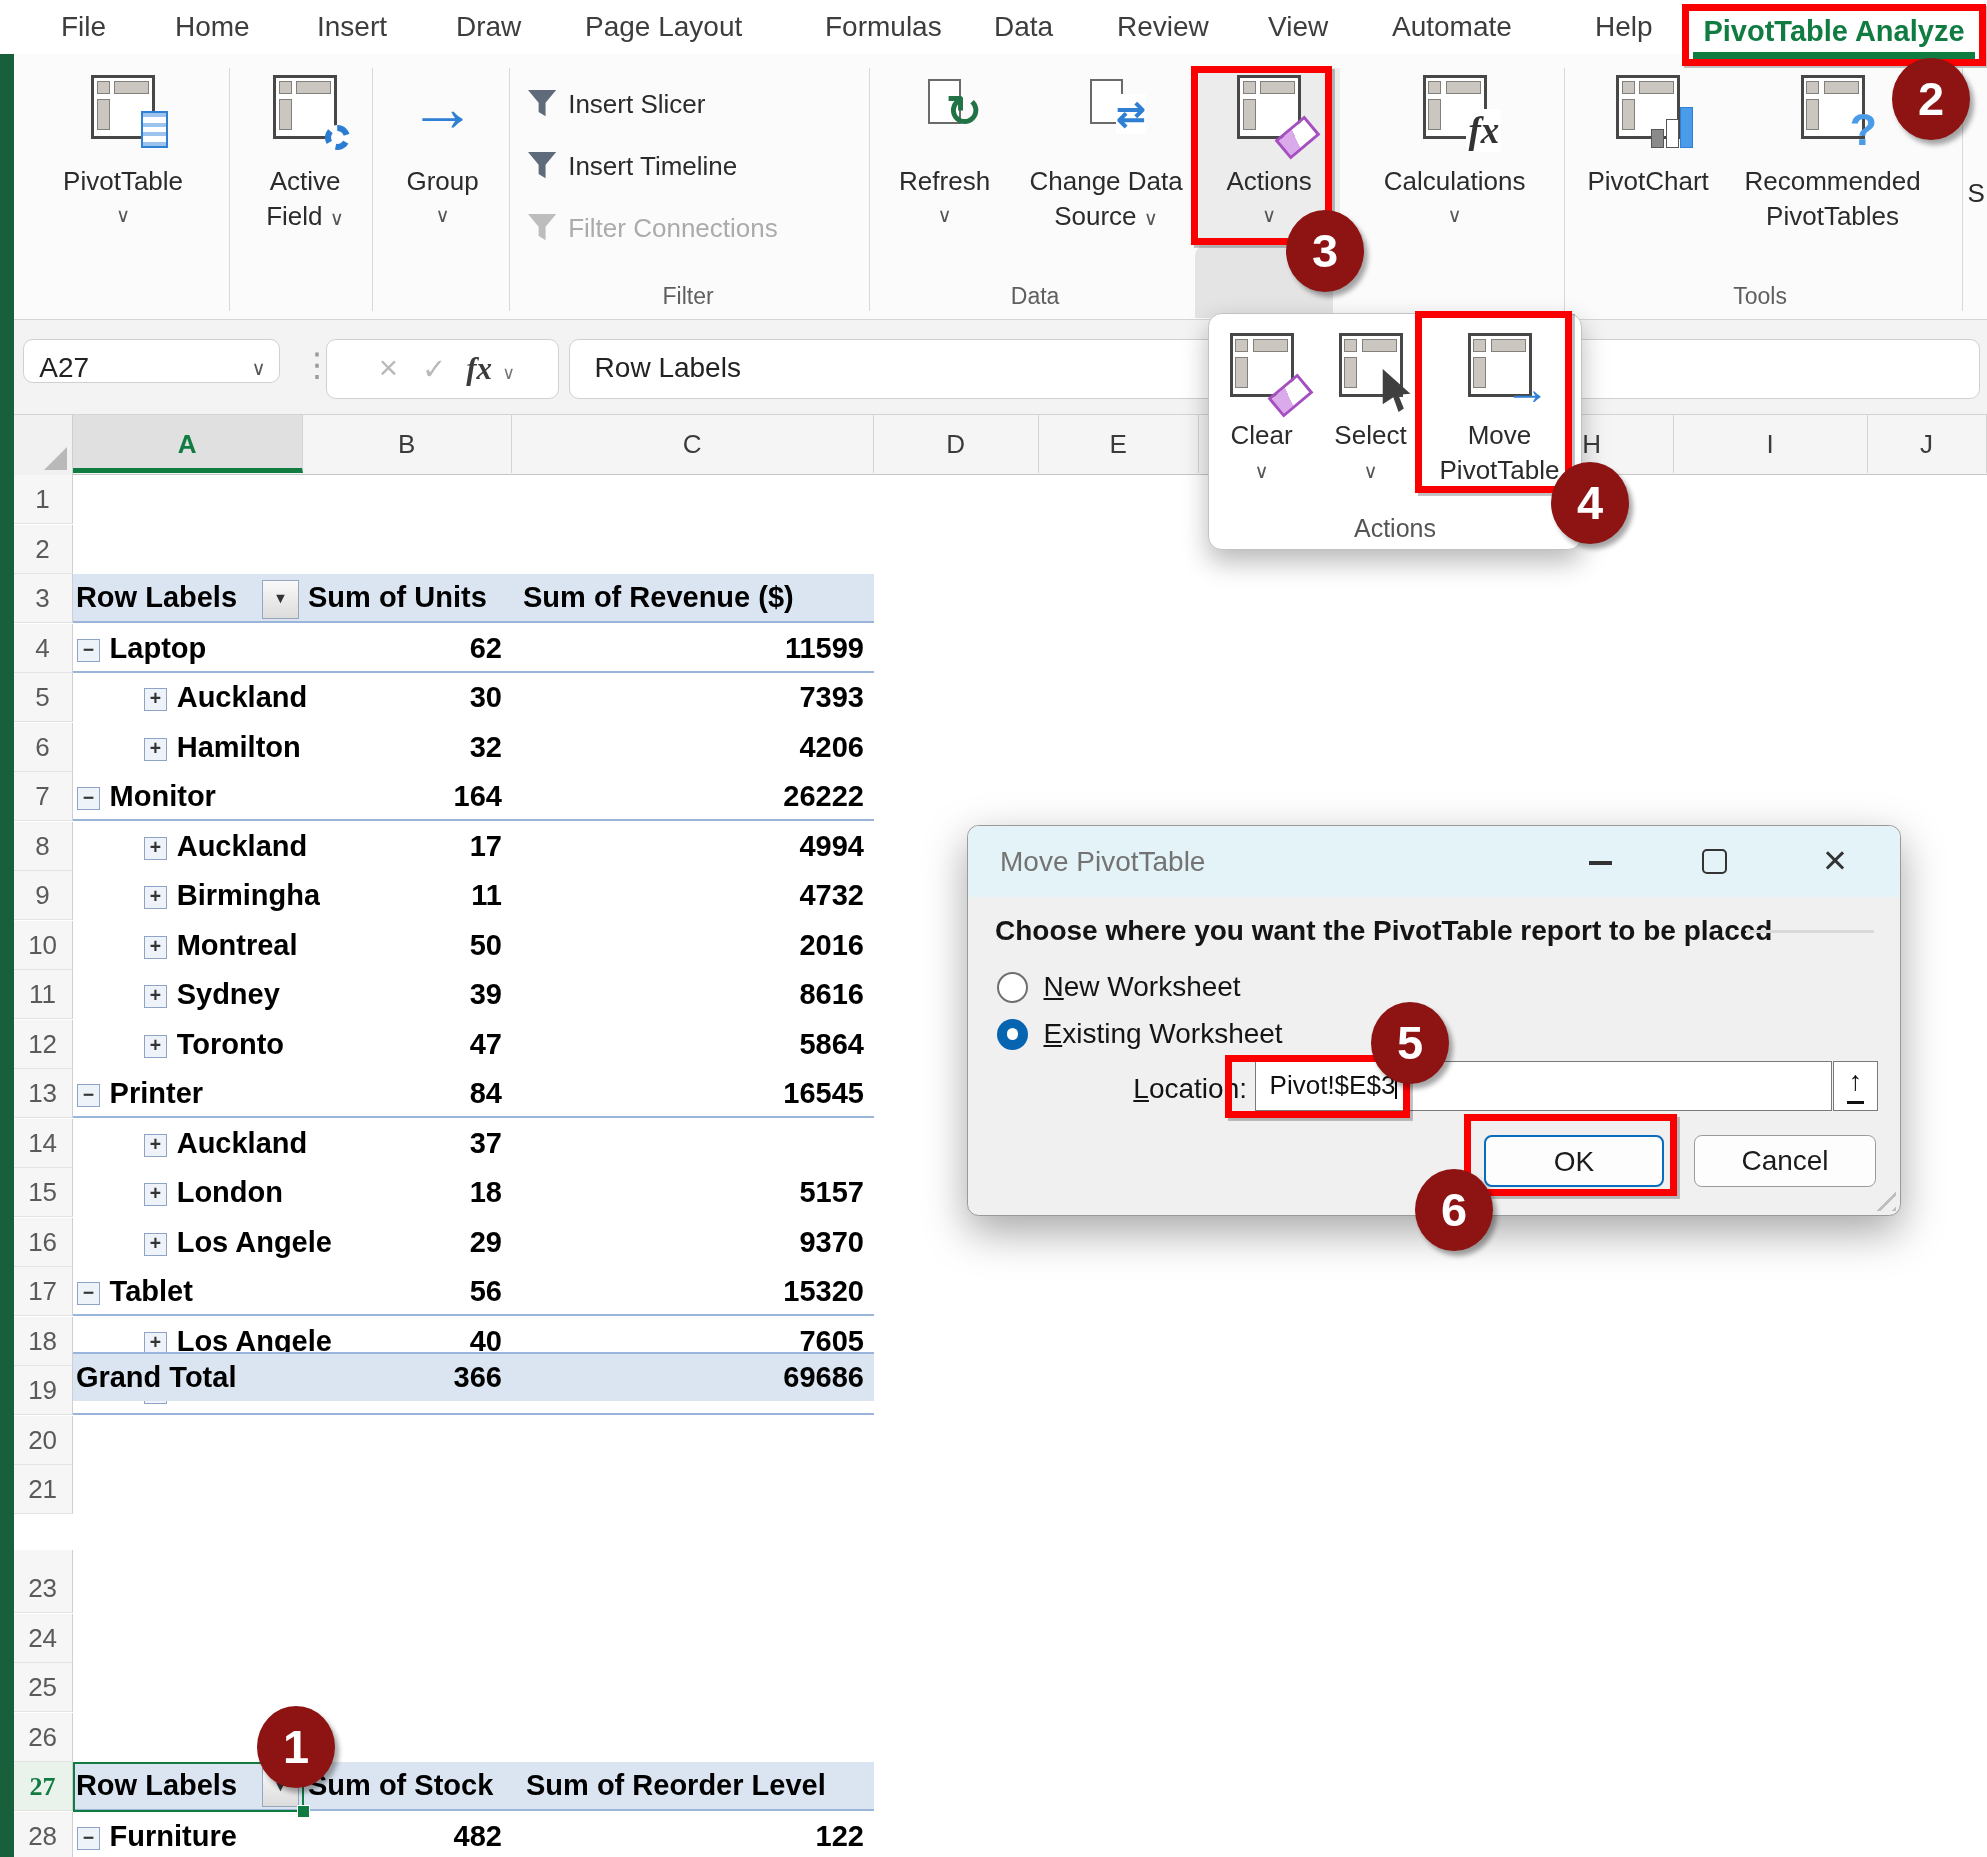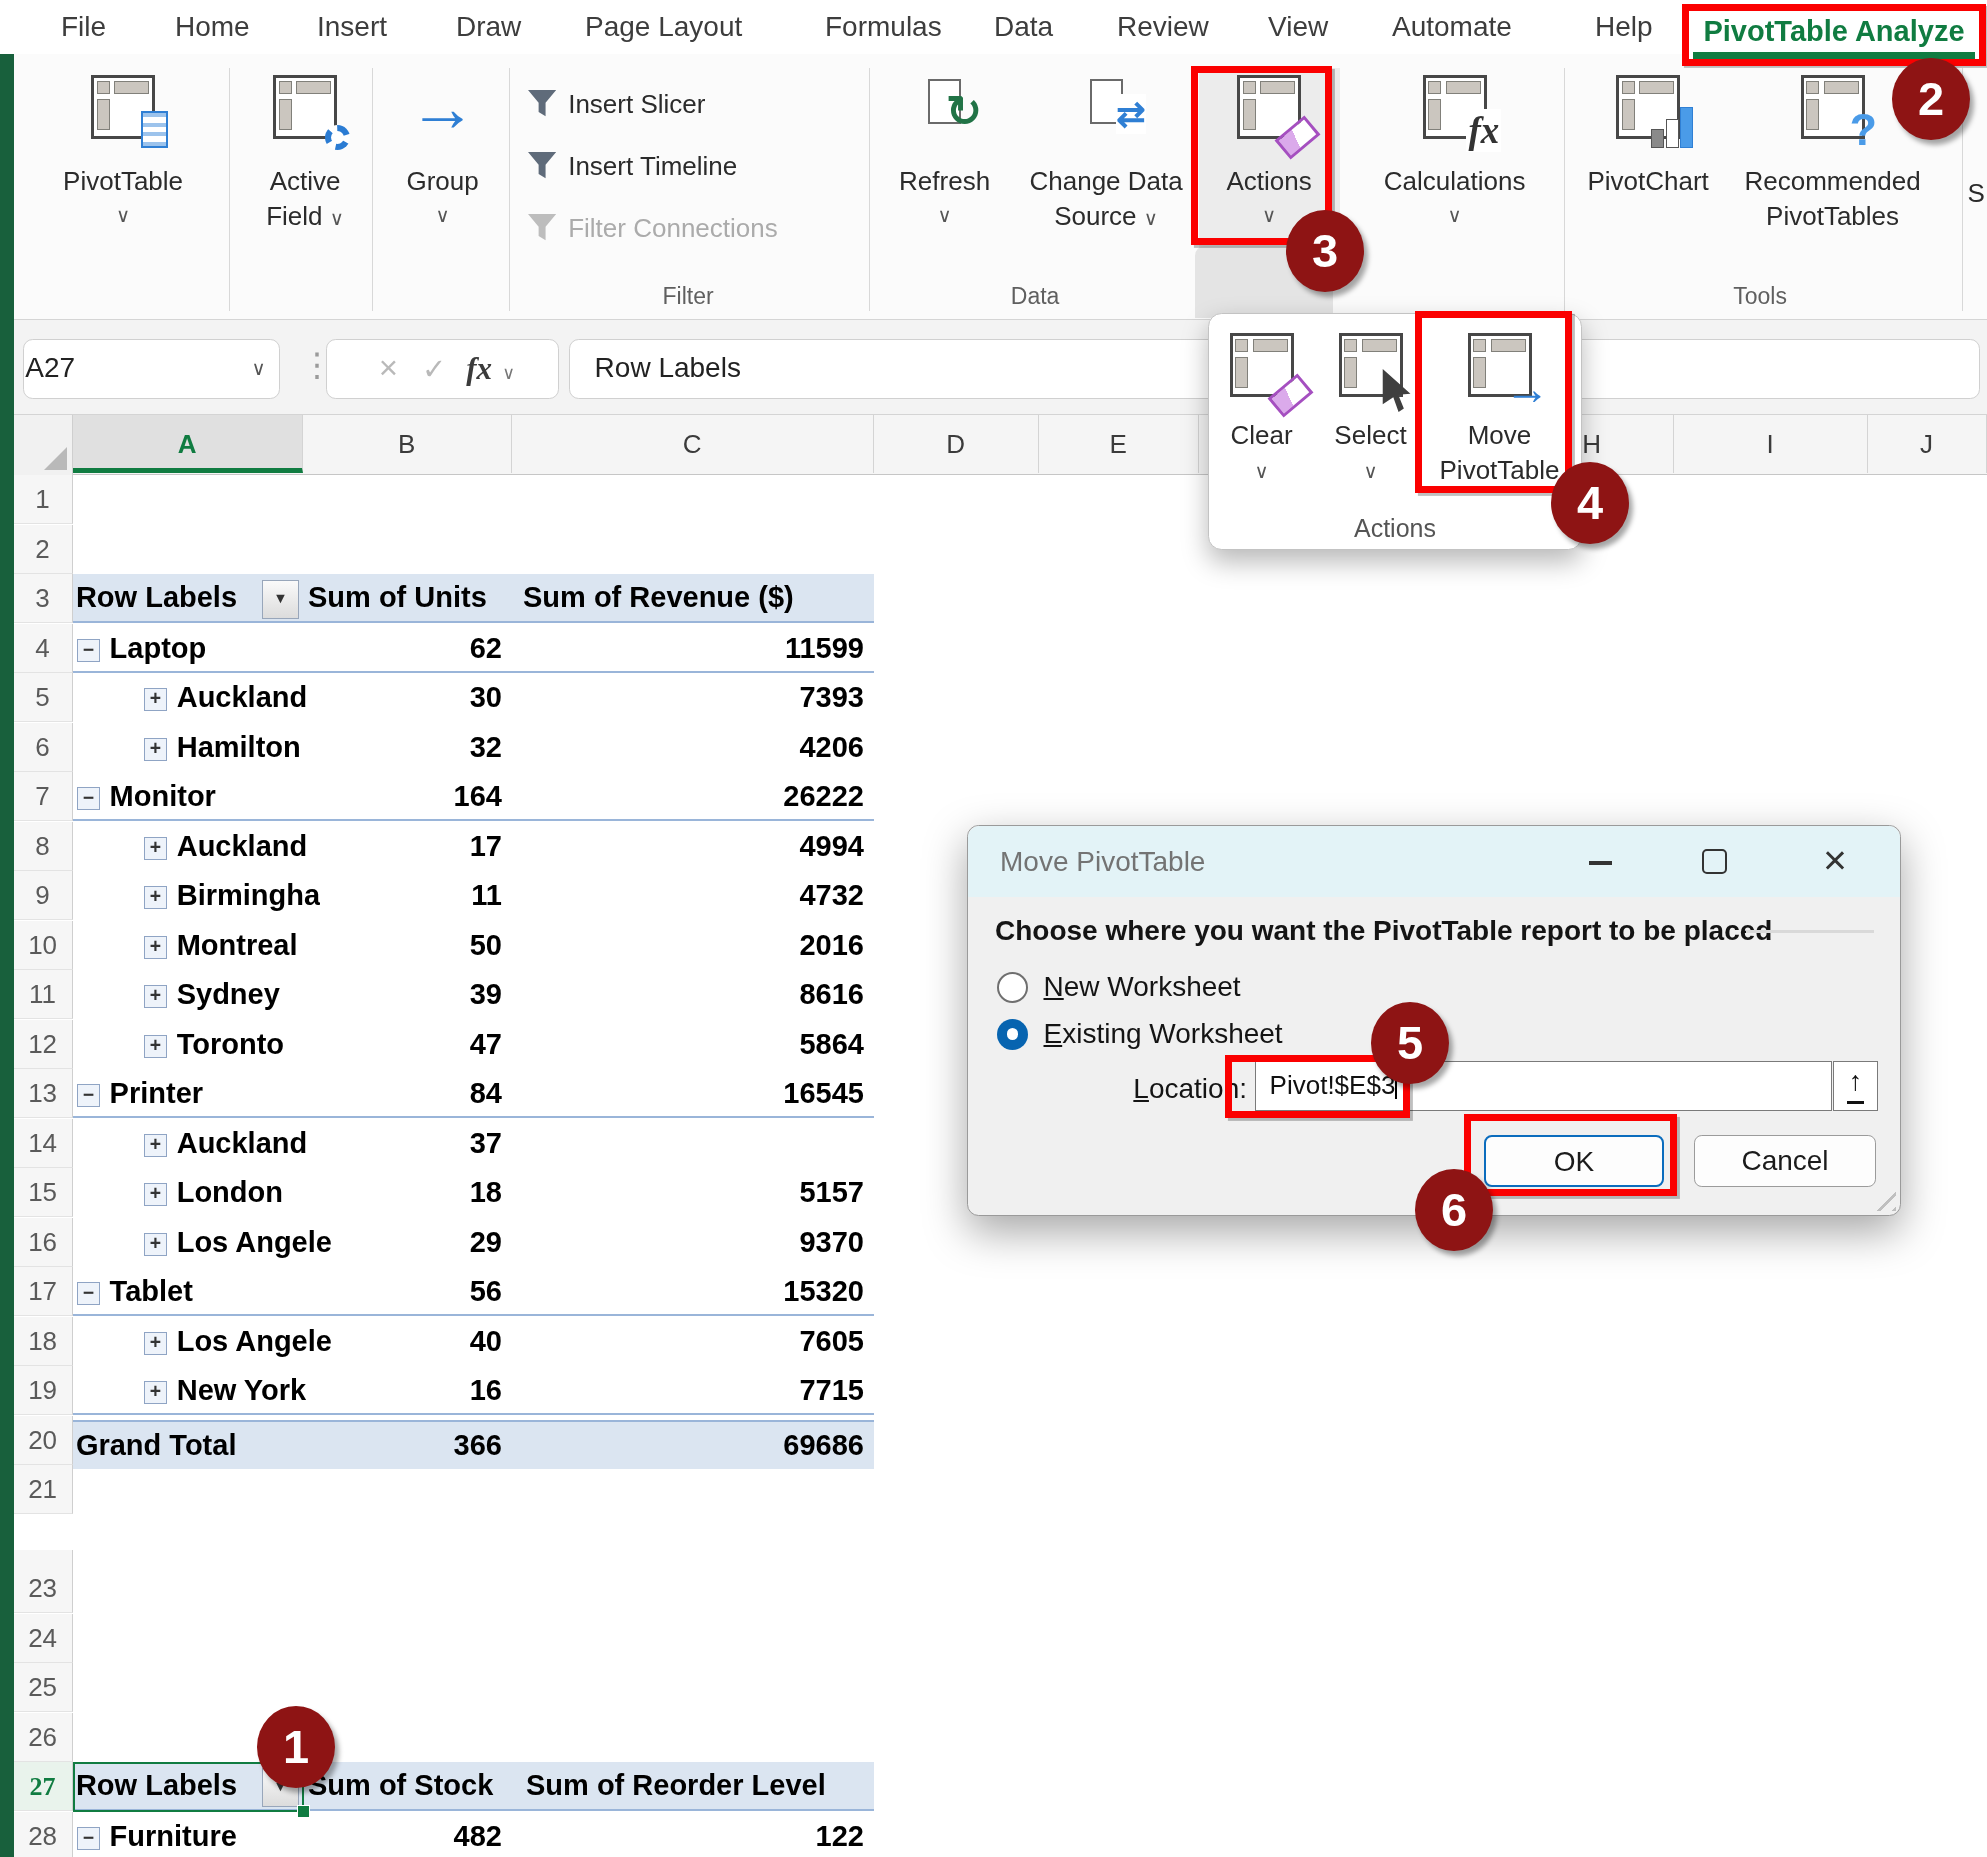--- a/index.html
+++ b/index.html
@@ -66,22 +66,22 @@
   .smallrow.disabled .slab{color:#ababab;}
   .smallrow.disabled .funnel{background:#bdbdbd;}
 
   .actions-pressed{position:absolute;left:1195px;top:246px;width:138px;height:72px;background:#e4e4e4;
       border-radius:9.7px 9.7px 0 0;z-index:39;}
   .actions-bg{background:#ececec;}
 
   
   .fxbar{position:absolute;left:13.6px;top:320px;width:1974px;height:95px;background:#f3f3f3;
          border-bottom:1.9px solid #d4d4d4;z-index:8;}
-  .namebox{position:absolute;left:9.7px;top:19.4px;width:257px;height:60px;background:#fff;border:1.9px solid #d0d0d0;
-         border-radius:9.7px;font-size:28px;line-height:56px;padding-left:1px;color:#222;}
+  .namebox{position:absolute;left:9.7px;top:19.4px;width:257px;height:44px;background:#fff;border:1.9px solid #d0d0d0;
+         border-radius:9.7px;font-size:28px;line-height:56px;padding-left:15px;color:#222;}
   .namebox .nchev{position:absolute;right:13.6px;top:0;font-size:19.4px;color:#555;}
   .dots{position:absolute;left:287px;top:25px;font-size:33px;color:#9a9a9a;}
   .fxbox{position:absolute;left:312px;top:19.4px;width:233px;height:60px;background:#fff;border:1.9px solid #d0d0d0;
          border-radius:9.7px;line-height:56px;text-align:center;}
   .fxbox .x{color:#b9b9b9;font-size:33px;margin:0 9.7px;}
   .fxbox .ck{color:#b9b9b9;font-size:29px;margin:0 9.7px;}
   .fxbox .fx{font:italic bold 31px "Liberation Serif",serif;color:#3b3b3b;margin:0 5.8px;}
   .fxbox .fchev{font-size:17.5px;color:#777;}
   .valbox{position:absolute;left:555px;top:19.4px;right:7.8px;height:60px;background:#fff;border:1.9px solid #d0d0d0;
          border-radius:9.7px;font-size:28px;line-height:56px;padding-left:25px;color:#222;}
@@ -419,21 +419,21 @@
       <div class="prow s" style="top: 1317px;">
         <span class="plabel"><span class="pm">+</span><span>Los Angele</span></span>
         <div class="pnum b">40</div>
         <div class="pnum c">7605</div>
       </div>
       <div class="prow s sep" style="top: 1366px;">
         <span class="plabel"><span class="pm">+</span><span>New York</span></span>
         <div class="pnum b">16</div>
         <div class="pnum c">7715</div>
       </div>
-      <div class="prow t" style="top: 1420px;">
+      <div class="prow t" style="top: 1352px;">
         <span class="plabel"><span>Grand Total</span></span>
         <div class="pnum b">366</div>
         <div class="pnum c">69686</div>
       </div>
     </div>
 
   <div class="phead" style="top:1762px">
     <span class="h0">Row Labels</span>
     <span class="flt"><span>▼</span></span>
     <span class="h1">Sum of Stock</span>

